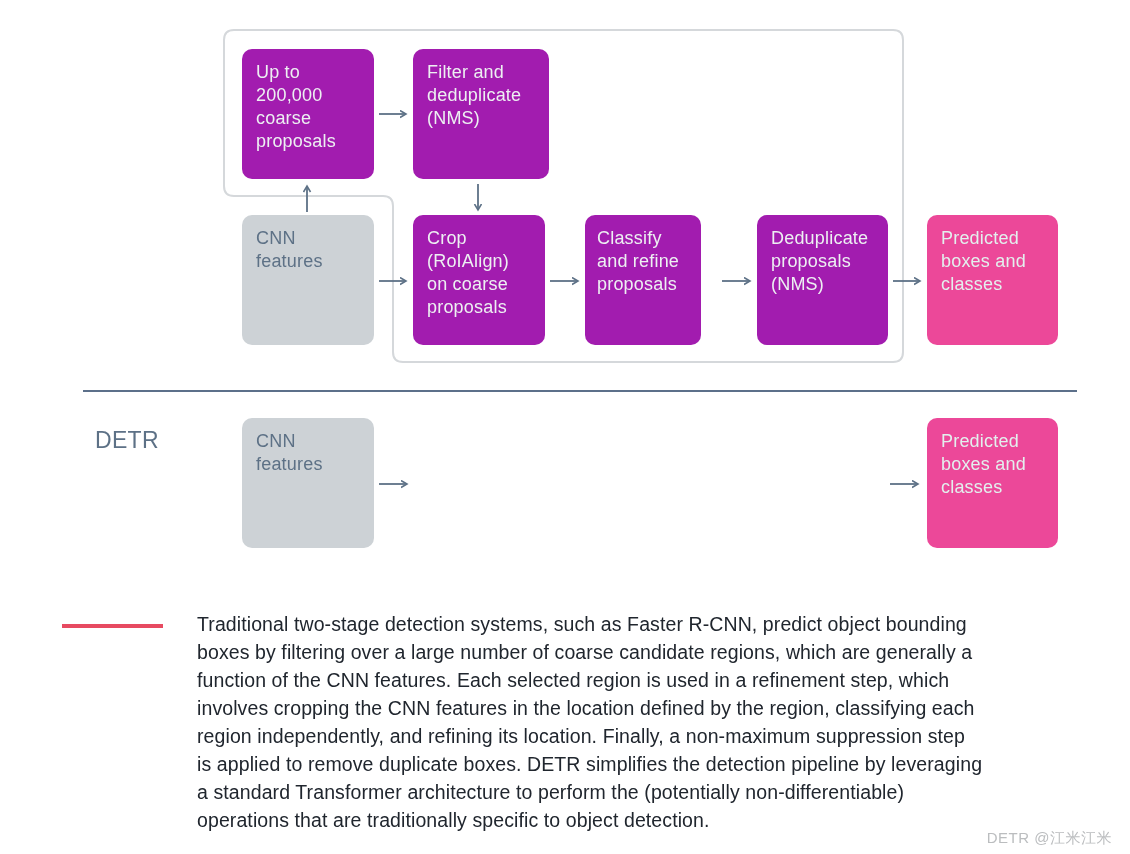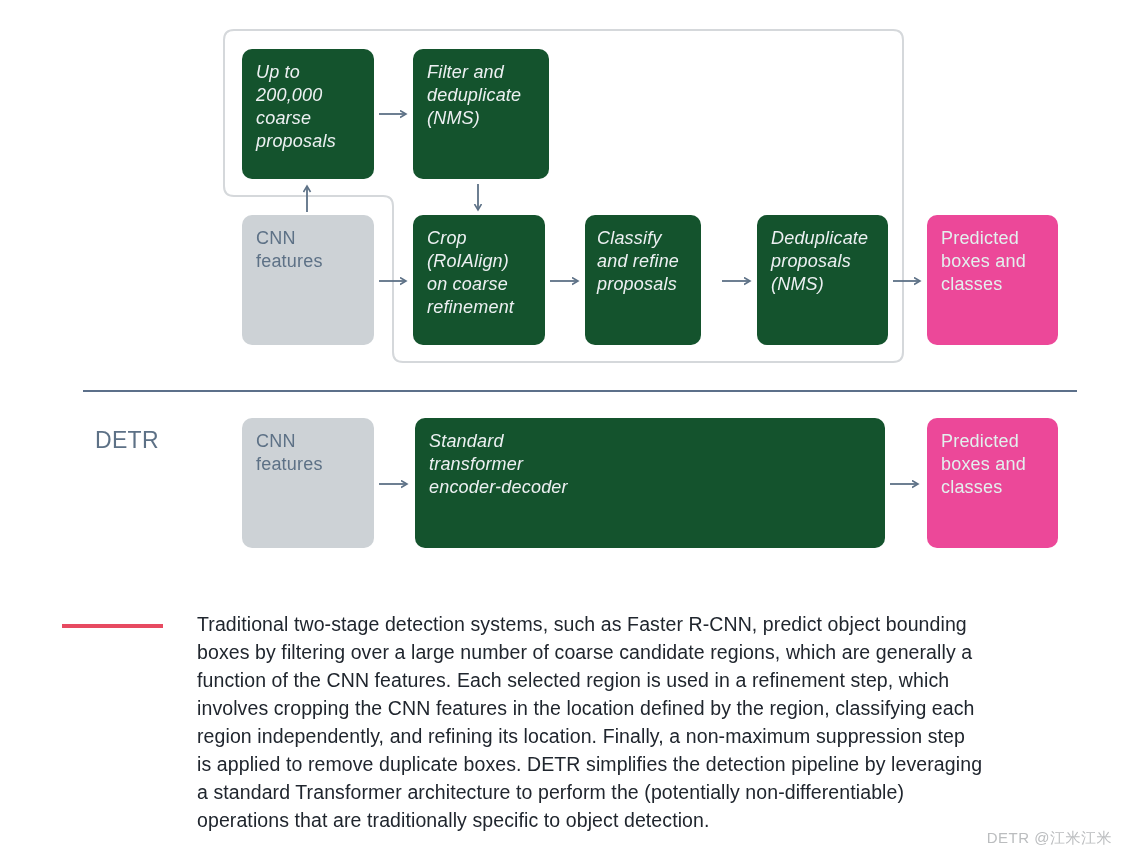--- a/index.html
+++ b/index.html
@@ -6,21 +6,21 @@
   .canvas{
     position:relative;width:1130px;height:854px;background:#ffffff;
     font-family:"Liberation Sans",sans-serif;overflow:hidden;
   }
   .overlay{position:absolute;left:0;top:0;width:1130px;height:854px;pointer-events:none;}
   .pre{white-space:pre-line;}
   .box{
     position:absolute;border-radius:10px;box-sizing:border-box;
     padding:12px 10px 12px 14px;font-size:18px;line-height:23px;letter-spacing:.2px;
   }
-  .box-dark{background:#14532d;color:#EDF0F2;font-style:italic;}
+  .box-dark{background:#a21caf;color:#EDF0F2;}
   .box-light{background:#CDD2D6;color:#5D7186;}
   .box-teal{background:#ec4899;color:#E3F0EE;}
   .side-label{
     position:absolute;color:#5D7186;font-size:23px;line-height:29px;
     font-weight:500;letter-spacing:.3px;
   }
   .container-label{
     position:absolute;left:600px;top:46px;width:286px;text-align:right;
     color:#5D7186;font-size:21px;line-height:26px;letter-spacing:.2px;
   }
@@ -67,40 +67,37 @@
 proposals</div>
   <div class="box box-dark pre" style="left:413px;top:49px;width:136px;height:130px;">Filter and
 deduplicate
 (NMS)</div>
 
   <div class="box box-light pre" style="left:242px;top:215px;width:132px;height:130px;">CNN
 features</div>
   <div class="box box-dark pre" style="left:413px;top:215px;width:132px;height:130px;">Crop
 (RoIAlign)
 on coarse
-refinement</div>
+proposals</div>
   <div class="box box-dark pre" style="left:585px;top:215px;width:116px;height:130px;padding-left:12px;">Classify
 and refine
 proposals</div>
   <div class="box box-dark pre" style="left:757px;top:215px;width:131px;height:130px;">Deduplicate
 proposals
 (NMS)</div>
   <div class="box box-teal pre" style="left:927px;top:215px;width:131px;height:130px;">Predicted
 boxes and
 classes</div>
 
   <div class="divider"></div>
 
   <div class="side-label" style="left:95px;top:414px;margin-top:12px;">DETR</div>
 
   <div class="box box-light pre" style="left:242px;top:418px;width:132px;height:130px;">CNN
 features</div>
-  <div class="box box-dark pre" style="left:415px;top:418px;width:470px;height:130px;">Standard
-transformer
-encoder-decoder</div>
   <div class="box box-teal pre" style="left:927px;top:418px;width:131px;height:130px;">Predicted
 boxes and
 classes</div>
 
   <div class="accent-line"></div>
   <div class="caption pre">Traditional two-stage detection systems, such as Faster R-CNN, predict object bounding
 boxes by filtering over a large number of coarse candidate regions, which are generally a
 function of the CNN features. Each selected region is used in a refinement step, which
 involves cropping the CNN features in the location defined by the region, classifying each
 region independently, and refining its location. Finally, a non-maximum suppression step

